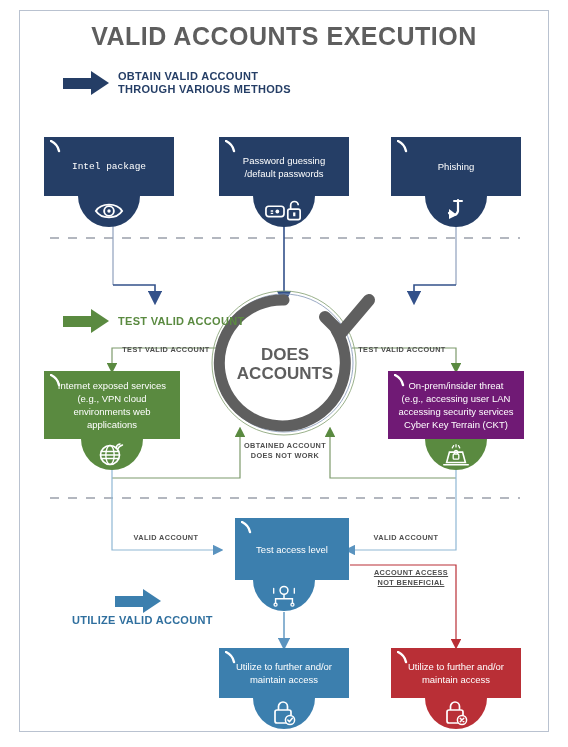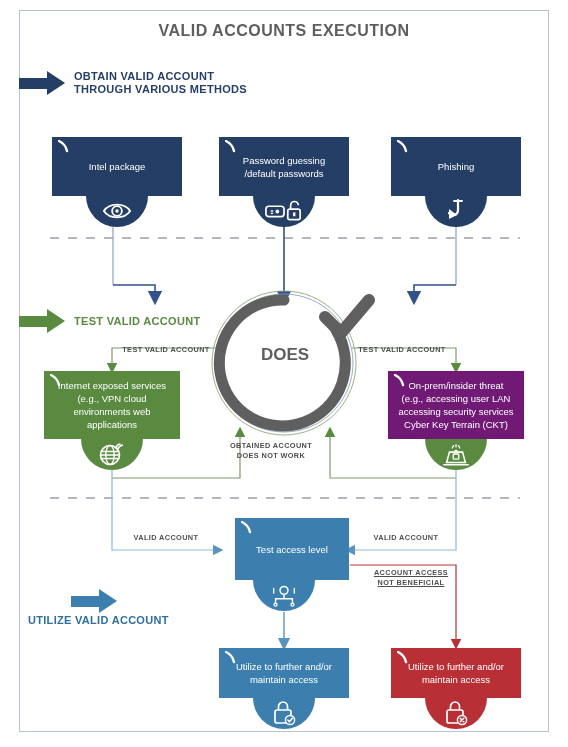--- a/index.html
+++ b/index.html
@@ -7,24 +7,24 @@
        font-family:"Liberation Sans", sans-serif;}
   #stage{position:relative;width:568px;height:747px;background:#ffffff;}
 
   .frame{position:absolute;left:19px;top:10px;width:530px;height:722px;
          border:1px solid #b9c2d0;box-sizing:border-box;background:#fff;}
 
   svg.layer{position:absolute;left:0;top:0;width:568px;height:747px;
             pointer-events:none;}
 
   .title{position:absolute;left:0;top:22px;width:568px;text-align:center;
-         font-size:16px;font-weight:bold;color:#5e5e5e;letter-spacing:.5px;}
+         font-size:25px;font-weight:bold;color:#5e5e5e;letter-spacing:.5px;}
 
   
-  .phase{position:absolute;display:flex;align-items:center;}
+  .phase{position:absolute;display:flex;align-items:center;margin-left:44px;}
   .phase .arw{width:46px;height:25px;position:relative;flex:none;}
   .phase .arw i{position:absolute;left:0;top:7px;width:30px;height:11px;display:block;}
   .phase .arw b{position:absolute;left:28px;top:0;width:0;height:0;
                 border-top:12.5px solid transparent;border-bottom:12.5px solid transparent;}
   .phase .lbl{font-size:11px;font-weight:bold;line-height:13px;
               letter-spacing:.3px;margin-left:9px;white-space:pre-line;}
 
   
   .node{position:absolute;box-sizing:border-box;}
   .node .body{position:relative;width:100%;height:100%;
@@ -93,20 +93,21 @@
   </svg>
 
   <svg class="layer">
     <circle cx="284" cy="363" r="69" fill="none" stroke="#8fa0bd" stroke-width="0.9"></circle>
     <circle cx="284" cy="363" r="72" fill="none" stroke="#8fa87e" stroke-width="0.9"></circle>
     <path d="M284,300 A63,63 0 1,0 336,330" fill="none" stroke="#5f5f5f" stroke-width="11" stroke-linecap="round"></path>
     <path d="M325,317 L341,333 L369,300" fill="none" stroke="#5f5f5f" stroke-width="12" stroke-linecap="round" stroke-linejoin="round"></path>
   </svg>
   <div class="circ-txt">
     <div>DOES</div>
+    <div>ACCOUNTS</div>
   </div>
 
   <div class="phase" style="left:19px;top:70px;">
     <span class="arw">
       <i style="background:#253e66"></i>
         <b style="border-left:18px solid #253e66"></b>
     </span>
     <span class="lbl" style="color:#253e66">OBTAIN VALID ACCOUNT
 THROUGH VARIOUS METHODS</span>
   </div>
@@ -120,21 +121,21 @@
   </div>
 
   <div class="phase" style="left:19px;top:589px;flex-direction:column;">
     <span class="arw">
       <i style="background:#3c7fae"></i>
         <b style="border-left:18px solid #3c7fae"></b>
     </span>
     <span class="lbl" style="color:#2f6f9e">UTILIZE VALID ACCOUNT</span>
   </div>
 
-  <div class="node" style="left:52px;top:137px;width:130px;height:59px;">
+  <div class="node" style="left:44px;top:137px;width:130px;height:59px;font-family:Liberation Mono, monospace;">
     <div class="body" style="background:#253e66">
       <svg class="corner" viewBox="0 0 13 13">
           <path d="M1,1 C5,3 8,6 9,11" stroke="#fff" stroke-width="2.4" fill="none" stroke-linecap="round"></path>
         </svg>
       <span style="white-space:pre-line">Intel package</span>
     </div>
     <div class="knub" style="background:#253e66"></div>
     <svg class="ico" viewBox="0 0 32 26">
       <path d="M2,13 C8,4 24,4 30,13 C24,22 8,22 2,13 z" fill="none" stroke="#fff" stroke-width="2"></path>
       <circle cx="16" cy="13" r="5.2" fill="none" stroke="#fff" stroke-width="2"></circle>
@@ -262,20 +263,20 @@
     <svg class="ico" viewBox="0 0 30 26">
       <rect x="6" y="10" width="16" height="13" rx="2" fill="none" stroke="#fff" stroke-width="1.7"></rect>
       <path d="M9.5,10 L9.5,6.5 A4.5,4.5 0 0,1 18.5,6.5 L18.5,10" fill="none" stroke="#fff" stroke-width="1.7"></path>
       <circle cx="21" cy="20" r="4.6" fill="#b92f36" stroke="#fff" stroke-width="1.5"></circle>
       <path d="M19.2,18.2 L22.8,21.8 M22.8,18.2 L19.2,21.8" stroke="#fff" stroke-width="1.5" stroke-linecap="round"></path>
     </svg>
   </div>
 
   <div class="cap" style="left:112px;top:345px;width:108px;">TEST VALID ACCOUNT</div>
   <div class="cap" style="left:348px;top:345px;width:108px;">TEST VALID ACCOUNT</div>
-  <div class="cap" style="left:216px;top:441px;width:110px;">OBTAINED ACCOUNT
+  <div class="cap" style="left:230px;top:441px;width:110px;">OBTAINED ACCOUNT
 DOES NOT WORK</div>
   <div class="cap" style="left:118px;top:533px;width:96px;">VALID ACCOUNT</div>
   <div class="cap" style="left:358px;top:533px;width:96px;">VALID ACCOUNT</div>
   <div class="cap" style="left:356px;top:568px;width:110px;text-decoration:underline;">ACCOUNT ACCESS
 NOT BENEFICIAL</div>
 
 </div>
 
 </body></html>

